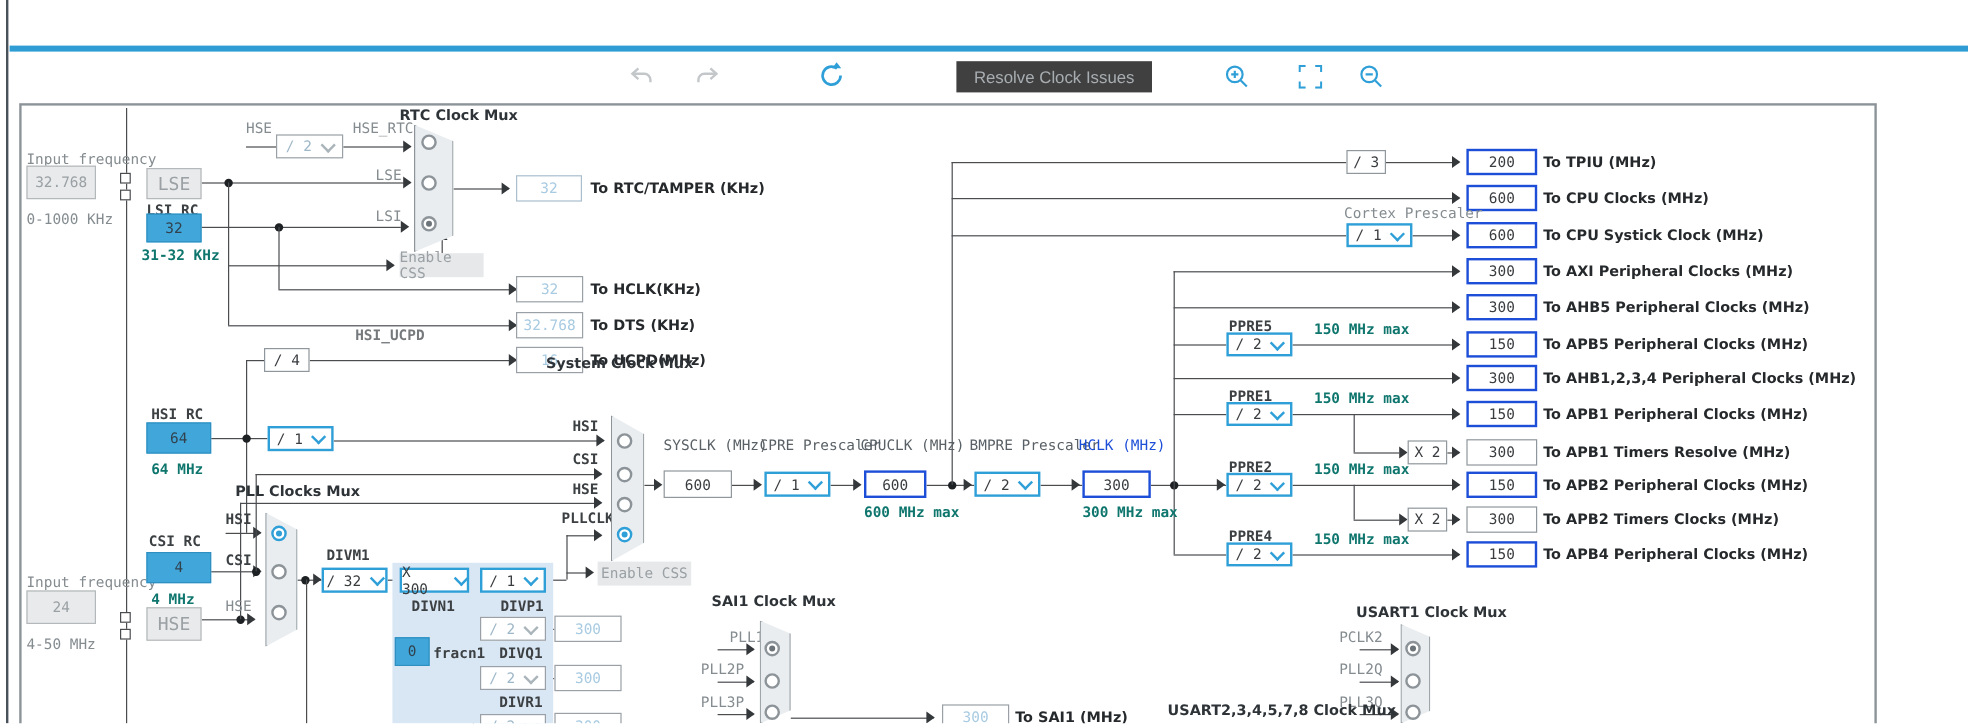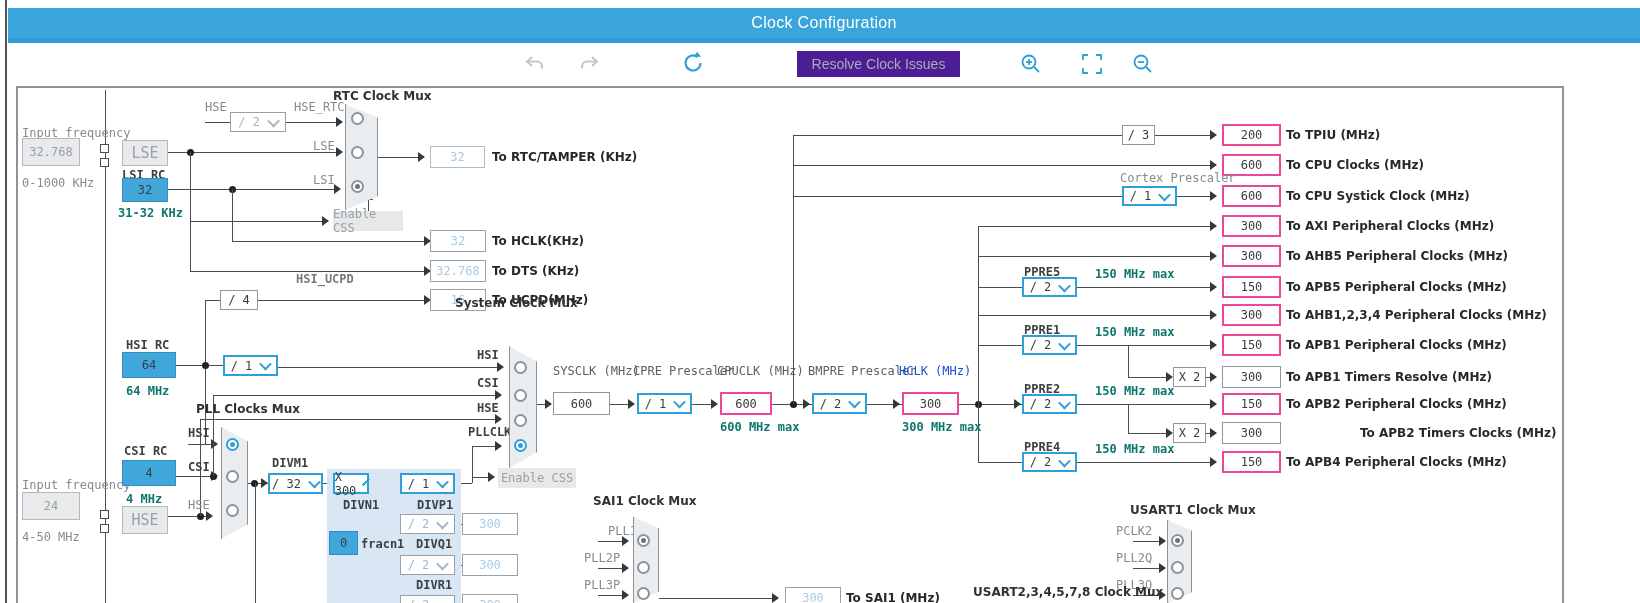--- a/index.html
+++ b/index.html
@@ -4,33 +4,33 @@
 <style>
   html,body{margin:0;padding:0;background:#fff}
   #screen{position:relative;width:1640px;height:603px;overflow:hidden;background:#fff;font-family:"Liberation Sans",sans-serif}
   
   .winborder{position:absolute;left:5px;top:0;width:2px;height:603px;background:#47525a}
   .tabbar{position:absolute;left:8px;top:8px;width:1632px;height:30px;display:flex}
   .tab{flex:1;display:flex;align-items:center;justify-content:center;background:#071f3e;color:#fff;font-size:16px;letter-spacing:.3px;cursor:pointer}
   .tab.active{background:#3aa5da}
   .bluebar{position:absolute;left:8px;top:38px;width:1632px;height:5px;background:#2f9dd4}
   .toolbtn{position:absolute;display:flex;align-items:center;justify-content:center}
-  .btn-resolve{position:absolute;background:#4c1d95;color:#a7adb1;font-size:14px;display:flex;align-items:center;justify-content:center}
+  .btn-resolve{position:absolute;background:#404040;color:#a7adb1;font-size:14px;display:flex;align-items:center;justify-content:center}
   
   .canvas{position:absolute;left:16px;top:86px;width:1548px;height:520px;border:2px solid #8d9499;background:#fff;box-sizing:border-box}
   
   .lh{position:absolute;background:#4a4d50;height:1px}
   .lv{position:absolute;background:#4a4d50;width:1px}
   .arr{position:absolute;width:0;height:0;border-left:7px solid #35383b;border-top:5px solid transparent;border-bottom:5px solid transparent}
   .arr.up{border-left:5px solid transparent;border-right:5px solid transparent;border-bottom:7px solid #35383b;border-top:none}
   .node{position:absolute;width:7px;height:7px;border-radius:50%;background:#1e2124}
   .sq{position:absolute;width:9px;height:9px;background:#fff;border:1px solid #4a4d50;box-sizing:border-box}
   
   .box{position:absolute;display:flex;align-items:center;justify-content:center;font:12px "DejaVu Sans Mono",monospace;background:#fff;border:1px solid #8f979c;color:#3a3d40;box-sizing:border-box}
-  .box.bblue{border:2px solid #ec4899}
+  .box.bblue{border:2px solid #1d4ed8}
   .box.fblue{background:#41a7db;border:1px solid #2f8fc0;color:#31424e}
   .box.pale{border:1px solid #a9bfcd;color:#a8cbe2}
   .box.pale2{border:1px solid #9aa0a5;color:#a8cbe2}
   .box.gfill{background:#e9eaeb;border:1px solid #b4b8ba;color:#9aa0a4}
   .box.gfill.big{font-size:15px}
   
   .dd{position:absolute;display:flex;align-items:center;justify-content:center;gap:9px;font:12px "DejaVu Sans Mono",monospace;background:#fff;box-sizing:border-box;cursor:pointer}
   .dd.blue{border:2px solid #2f9fd8;color:#3a3d40}
   .dd.grey{border:1px solid #9aa0a5;color:#9fb8c9}
   .chev{width:7px;height:7px;border-right:2px solid #2f9fd8;border-bottom:2px solid #2f9fd8;transform:rotate(45deg) translate(-1px,-1px)}
@@ -50,21 +50,20 @@
   .btn-css{position:absolute;background:#e7e8ea;color:#9aa0a4;font:12px "DejaVu Sans Mono",monospace;display:flex;align-items:center;justify-content:center;cursor:pointer}
   .panel{position:absolute;background:#d9e7f4}
 </style>
 </head>
 <body>
 
 <div id="screen">
 
   <div class="winborder"></div>
   <div class="tabbar">
-    <div class="tab active">Clock Configuration</div>
   </div>
   <div class="bluebar"></div>
 
   <div class="toolbtn" style="left:524px;top:53px">
     <svg width="22" height="22" viewBox="0 0 22 22">
         <path d="M8 4 L3 8.5 L8 13" stroke="#c3c7c9" stroke-width="2" fill="none"></path>
         <path d="M3 8.5 h10 a5 5 0 0 1 5 5 v2" stroke="#c3c7c9" stroke-width="2" fill="none"></path>
       </svg>
   </div>
   <div class="toolbtn" style="left:578px;top:53px">
@@ -309,21 +308,21 @@
   <div class="radio selb" style="left:226px;top:438px"></div>
   <div class="radio" style="left:226px;top:470px"></div>
   <div class="radio" style="left:226px;top:504px"></div>
 
   <div class="lbl dk" style="left:272px;top:456px">DIVM1</div>
   <div class="dd blue" style="left:268px;top:473px;width:55px;height:21px">
       <span>/ 32</span>
       <i class="chev"></i>
     </div>
   <div class="panel" style="left:327px;top:469px;width:134px;height:134px"></div>
-  <div class="dd blue" style="left:333px;top:473px;width:36px;height:21px">
+  <div class="dd blue" style="left:333px;top:473px;width:58px;height:21px">
       <span>X 300</span>
       <i class="chev"></i>
     </div>
   <div class="dd blue" style="left:400px;top:473px;width:55px;height:21px">
       <span>/ 1</span>
       <i class="chev"></i>
     </div>
   <div class="lbl dk" style="left:343px;top:498px">DIVN1</div>
   <div class="lbl dk" style="left:417px;top:498px">DIVP1</div>
   <div class="dd grey" style="left:400px;top:514px;width:55px;height:20px">
@@ -423,21 +422,21 @@
   <div class="dd blue" style="left:1022px;top:394px;width:55px;height:20px">
       <span>/ 2</span>
       <i class="chev"></i>
     </div>
   <div class="lbl blue" style="left:1095px;top:384px">150 MHz max</div>
   <div class="box bblue" style="left:1222px;top:393px;width:59px;height:22px">150</div>
   <div class="lbl bold" style="left:1286px;top:397px">To APB2 Peripheral Clocks (MHz)</div>
 
   <div class="box" style="left:1173px;top:423px;width:33px;height:20px">X 2</div>
   <div class="box" style="left:1222px;top:422px;width:59px;height:22px">300</div>
-  <div class="lbl bold" style="left:1360px;top:426px">To APB2 Timers Clocks (MHz)</div>
+  <div class="lbl bold" style="left:1286px;top:426px">To APB2 Timers Clocks (MHz)</div>
 
   <div class="lbl dk" style="left:1024px;top:440px">PPRE4</div>
   <div class="dd blue" style="left:1022px;top:452px;width:55px;height:20px">
       <span>/ 2</span>
       <i class="chev"></i>
     </div>
   <div class="lbl blue" style="left:1095px;top:442px">150 MHz max</div>
   <div class="box bblue" style="left:1222px;top:451px;width:59px;height:22px">150</div>
   <div class="lbl bold" style="left:1286px;top:455px">To APB4 Peripheral Clocks (MHz)</div>
 

